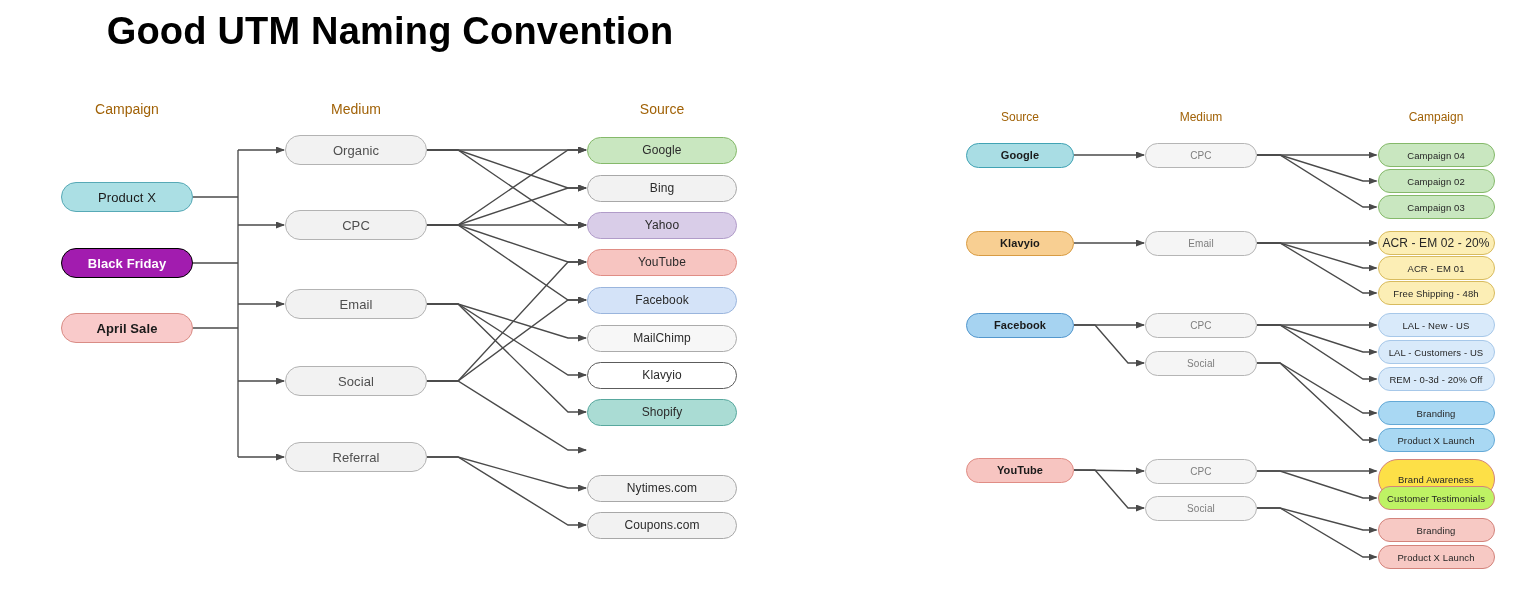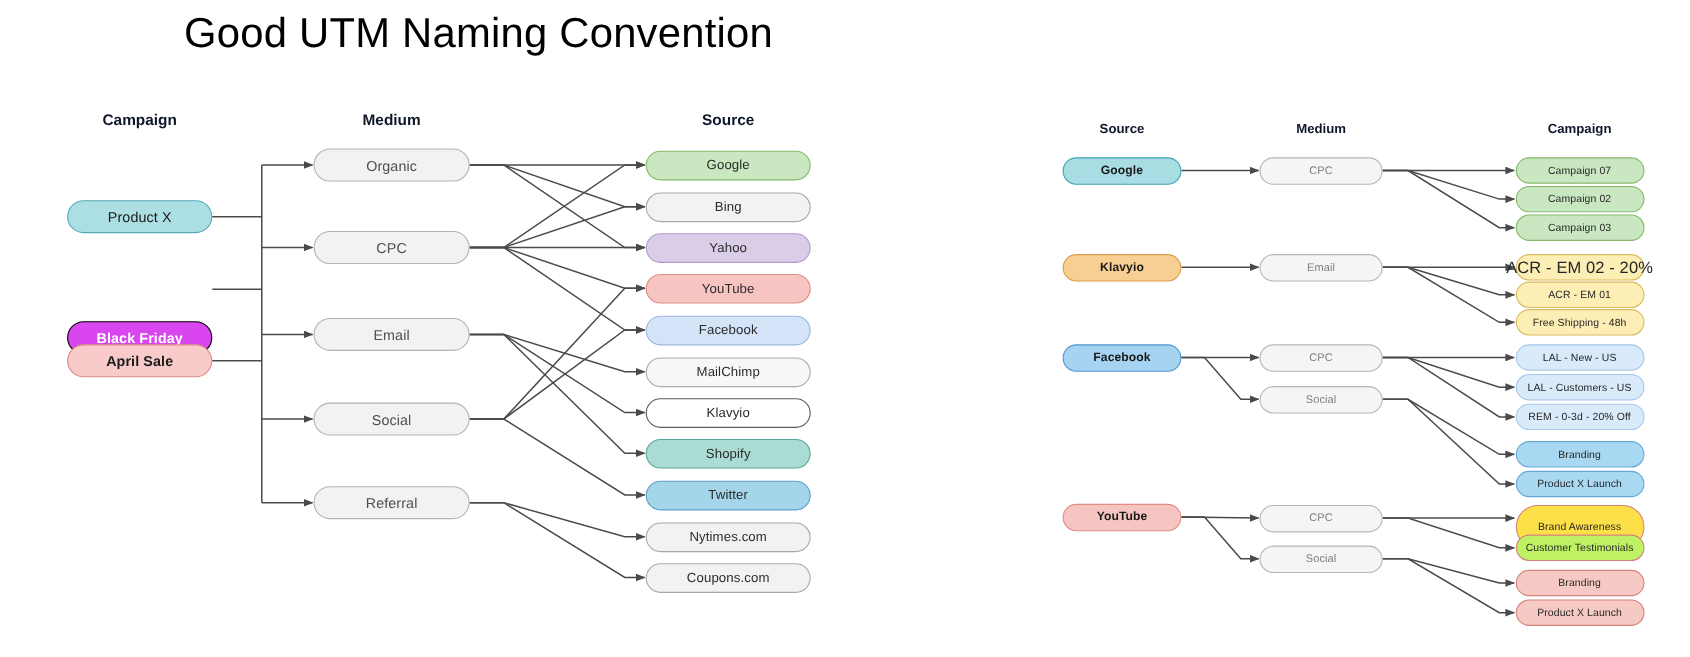--- a/index.html
+++ b/index.html
@@ -1,23 +1,23 @@
 <!DOCTYPE html>
 <html><head>
 <meta charset="utf-8">
 <style>
   html,body{margin:0;padding:0;background:#ffffff;}
   body{width:1536px;height:597px;font-family:"Liberation Sans","DejaVu Sans",sans-serif;}
   #canvas{position:relative;width:1536px;height:597px;overflow:hidden;background:#ffffff;}
   #edges{position:absolute;left:0;top:0;}
   .edge{fill:none;stroke:#4a4a4a;stroke-width:1.35;}
-  .title{position:absolute;transform:translateX(-50%);white-space:nowrap;color:#000;font-weight:400;letter-spacing:.2px;margin-left:45px;}
+  .title{position:absolute;transform:translateX(-50%);white-space:nowrap;color:#000;font-weight:700;letter-spacing:.2px;}
   .title-good{left:390px;top:10px;font-size:38px;}
   .title-bad{left:1204px;top:21px;font-size:39px;}
-  .hdr{position:absolute;transform:translateX(-50%);font-weight:bold;color:#0f172a;white-space:nowrap;}
+  .hdr{position:absolute;transform:translateX(-50%);font-weight:normal;color:#a16207;white-space:nowrap;}
   .pill{position:absolute;box-sizing:border-box;border:1px solid #999;border-radius:999px;
         display:flex;align-items:center;justify-content:center;white-space:nowrap;
         letter-spacing:.1px;}
 </style>
 </head>
 <body>
 
 <div id="canvas">
   <svg id="edges" width="1536" height="597">
     <defs>
@@ -68,57 +68,56 @@
       <polyline points="1257,363 1280,363 1363,413 1376.5,413" class="edge" marker-end="url(#arr)"></polyline>
       <polyline points="1257,363 1280,363 1363,440 1376.5,440" class="edge" marker-end="url(#arr)"></polyline>
       <polyline points="1257,471 1376.5,471" class="edge" marker-end="url(#arr)"></polyline>
       <polyline points="1257,471 1280,471 1363,498 1376.5,498" class="edge" marker-end="url(#arr)"></polyline>
       <polyline points="1257,508 1280,508 1363,530 1376.5,530" class="edge" marker-end="url(#arr)"></polyline>
       <polyline points="1257,508 1280,508 1363,557 1376.5,557" class="edge" marker-end="url(#arr)"></polyline>
     </svg>
   <div class="title title-good">Good UTM Naming Convention</div>
 <div class="hdr" style="left: 127px; top: 101px; font-size: 14px;">Campaign</div>
     <div class="pill" style="left: 61px; top: 182px; width: 132px; height: 30px; background: rgb(171, 223, 228); border-color: rgb(87, 169, 182); color: rgb(26, 26, 26); font-size: 13px; font-weight: normal;">Product X</div>
-    <div class="pill" style="left: 61px; top: 248px; width: 132px; height: 30px; background: #d946ef; border-color: rgb(0, 0, 0); color: rgb(255, 255, 255); font-size: 13px; font-weight: bold; margin-top: 44px;">Black Friday</div>
+    <div class="pill" style="left: 61px; top: 248px; width: 132px; height: 30px; background: #a21caf; border-color: rgb(0, 0, 0); color: rgb(255, 255, 255); font-size: 13px; font-weight: bold;">Black Friday</div>
     <div class="pill" style="left: 61px; top: 313px; width: 132px; height: 30px; background: rgb(249, 202, 202); border-color: rgb(217, 140, 133); color: rgb(26, 26, 26); font-size: 13px; font-weight: bold;">April Sale</div>
     <div class="hdr" style="left: 356px; top: 101px; font-size: 14px;">Medium</div>
     <div class="pill" style="left: 285px; top: 135px; width: 142px; height: 30px; background: rgb(242, 242, 242); border-color: rgb(179, 179, 179); color: rgb(79, 79, 79); font-size: 13px; font-weight: normal;">Organic</div>
     <div class="pill" style="left: 285px; top: 210px; width: 142px; height: 30px; background: rgb(242, 242, 242); border-color: rgb(179, 179, 179); color: rgb(79, 79, 79); font-size: 13px; font-weight: normal;">CPC</div>
     <div class="pill" style="left: 285px; top: 289px; width: 142px; height: 30px; background: rgb(242, 242, 242); border-color: rgb(179, 179, 179); color: rgb(79, 79, 79); font-size: 13px; font-weight: normal;">Email</div>
     <div class="pill" style="left: 285px; top: 366px; width: 142px; height: 30px; background: rgb(242, 242, 242); border-color: rgb(179, 179, 179); color: rgb(79, 79, 79); font-size: 13px; font-weight: normal;">Social</div>
     <div class="pill" style="left: 285px; top: 442px; width: 142px; height: 30px; background: rgb(242, 242, 242); border-color: rgb(179, 179, 179); color: rgb(79, 79, 79); font-size: 13px; font-weight: normal;">Referral</div>
     <div class="hdr" style="left: 662px; top: 101px; font-size: 14px;">Source</div>
     <div class="pill" style="left: 587px; top: 136.5px; width: 150px; height: 27px; background: rgb(201, 231, 192); border-color: rgb(133, 185, 106); color: rgb(43, 43, 43); font-size: 12px; font-weight: normal;">Google</div>
     <div class="pill" style="left: 587px; top: 174.5px; width: 150px; height: 27px; background: rgb(242, 242, 242); border-color: rgb(168, 168, 168); color: rgb(43, 43, 43); font-size: 12px; font-weight: normal;">Bing</div>
     <div class="pill" style="left: 587px; top: 211.5px; width: 150px; height: 27px; background: rgb(217, 205, 232); border-color: rgb(177, 156, 201); color: rgb(43, 43, 43); font-size: 12px; font-weight: normal;">Yahoo</div>
     <div class="pill" style="left: 587px; top: 248.5px; width: 150px; height: 27px; background: rgb(247, 197, 193); border-color: rgb(224, 141, 133); color: rgb(43, 43, 43); font-size: 12px; font-weight: normal;">YouTube</div>
     <div class="pill" style="left: 587px; top: 286.5px; width: 150px; height: 27px; background: rgb(212, 227, 248); border-color: rgb(154, 181, 221); color: rgb(43, 43, 43); font-size: 12px; font-weight: normal;">Facebook</div>
     <div class="pill" style="left: 587px; top: 324.5px; width: 150px; height: 27px; background: rgb(247, 247, 247); border-color: rgb(171, 171, 171); color: rgb(43, 43, 43); font-size: 12px; font-weight: normal;">MailChimp</div>
     <div class="pill" style="left: 587px; top: 361.5px; width: 150px; height: 27px; background: rgb(255, 255, 255); border-color: rgb(92, 92, 92); color: rgb(43, 43, 43); font-size: 12px; font-weight: normal;">Klavyio</div>
     <div class="pill" style="left: 587px; top: 398.5px; width: 150px; height: 27px; background: rgb(170, 220, 212); border-color: rgb(88, 168, 158); color: rgb(43, 43, 43); font-size: 12px; font-weight: normal;">Shopify</div>
-    <div class="pill" style="left: 587px; top: 436.5px; width: 150px; height: 27px; background: rgb(164, 213, 235); border-color: rgb(88, 160, 200); color: rgb(43, 43, 43); font-size: 12px; font-weight: normal;">Twitter</div>
     <div class="pill" style="left: 587px; top: 474.5px; width: 150px; height: 27px; background: rgb(242, 242, 242); border-color: rgb(168, 168, 168); color: rgb(43, 43, 43); font-size: 12px; font-weight: normal;">Nytimes.com</div>
     <div class="pill" style="left: 587px; top: 511.5px; width: 150px; height: 27px; background: rgb(242, 242, 242); border-color: rgb(168, 168, 168); color: rgb(43, 43, 43); font-size: 12px; font-weight: normal;">Coupons.com</div>
     <div class="hdr" style="left: 1020px; top: 110px; font-size: 12px;">Source</div>
     <div class="pill" style="left: 966px; top: 142.5px; width: 108px; height: 25px; background: rgb(169, 221, 228); border-color: rgb(65, 163, 180); color: rgb(26, 26, 26); font-size: 11px; font-weight: bold;">Google</div>
     <div class="pill" style="left: 966px; top: 230.5px; width: 108px; height: 25px; background: rgb(248, 207, 146); border-color: rgb(216, 156, 68); color: rgb(26, 26, 26); font-size: 11px; font-weight: bold;">Klavyio</div>
     <div class="pill" style="left: 966px; top: 312.5px; width: 108px; height: 25px; background: rgb(166, 211, 241); border-color: rgb(83, 151, 205); color: rgb(26, 26, 26); font-size: 11px; font-weight: bold;">Facebook</div>
     <div class="pill" style="left: 966px; top: 457.5px; width: 108px; height: 25px; background: rgb(247, 197, 193); border-color: rgb(224, 141, 133); color: rgb(26, 26, 26); font-size: 11px; font-weight: bold;">YouTube</div>
     <div class="hdr" style="left: 1201px; top: 110px; font-size: 12px;">Medium</div>
     <div class="pill" style="left: 1145px; top: 142.5px; width: 112px; height: 25px; background: rgb(245, 245, 245); border-color: rgb(181, 181, 181); color: rgb(125, 125, 125); font-size: 10px; font-weight: normal;">CPC</div>
     <div class="pill" style="left: 1145px; top: 230.5px; width: 112px; height: 25px; background: rgb(245, 245, 245); border-color: rgb(181, 181, 181); color: rgb(125, 125, 125); font-size: 10px; font-weight: normal;">Email</div>
     <div class="pill" style="left: 1145px; top: 312.5px; width: 112px; height: 25px; background: rgb(245, 245, 245); border-color: rgb(181, 181, 181); color: rgb(125, 125, 125); font-size: 10px; font-weight: normal;">CPC</div>
     <div class="pill" style="left: 1145px; top: 350.5px; width: 112px; height: 25px; background: rgb(245, 245, 245); border-color: rgb(181, 181, 181); color: rgb(125, 125, 125); font-size: 10px; font-weight: normal;">Social</div>
     <div class="pill" style="left: 1145px; top: 458.5px; width: 112px; height: 25px; background: rgb(245, 245, 245); border-color: rgb(181, 181, 181); color: rgb(125, 125, 125); font-size: 10px; font-weight: normal;">CPC</div>
     <div class="pill" style="left: 1145px; top: 495.5px; width: 112px; height: 25px; background: rgb(245, 245, 245); border-color: rgb(181, 181, 181); color: rgb(125, 125, 125); font-size: 10px; font-weight: normal;">Social</div>
     <div class="hdr" style="left: 1436px; top: 110px; font-size: 12px;">Campaign</div>
-    <div class="pill" style="left: 1377.5px; top: 143px; width: 117px; height: 24px; background: rgb(201, 231, 192); border-color: rgb(133, 185, 106); color: rgb(38, 38, 38); font-size: 9.5px; font-weight: normal;">Campaign 07</div>
+    <div class="pill" style="left: 1377.5px; top: 143px; width: 117px; height: 24px; background: rgb(201, 231, 192); border-color: rgb(133, 185, 106); color: rgb(38, 38, 38); font-size: 9.5px; font-weight: normal;">Campaign 04</div>
     <div class="pill" style="left: 1377.5px; top: 169px; width: 117px; height: 24px; background: rgb(201, 231, 192); border-color: rgb(133, 185, 106); color: rgb(38, 38, 38); font-size: 9.5px; font-weight: normal;">Campaign 02</div>
     <div class="pill" style="left: 1377.5px; top: 195px; width: 117px; height: 24px; background: rgb(201, 231, 192); border-color: rgb(133, 185, 106); color: rgb(38, 38, 38); font-size: 9.5px; font-weight: normal;">Campaign 03</div>
-    <div class="pill" style="left: 1377.5px; top: 231px; width: 117px; height: 24px; background: rgb(252, 238, 181); border-color: rgb(216, 187, 94); color: rgb(38, 38, 38); font-size: 15px; font-weight: normal;">ACR - EM 02 - 20%</div>
+    <div class="pill" style="left: 1377.5px; top: 231px; width: 117px; height: 24px; background: rgb(252, 238, 181); border-color: rgb(216, 187, 94); color: rgb(38, 38, 38); font-size: 12px; font-weight: normal;">ACR - EM 02 - 20%</div>
     <div class="pill" style="left: 1377.5px; top: 256px; width: 117px; height: 24px; background: rgb(252, 238, 181); border-color: rgb(216, 187, 94); color: rgb(38, 38, 38); font-size: 9.5px; font-weight: normal;">ACR - EM 01</div>
     <div class="pill" style="left: 1377.5px; top: 281px; width: 117px; height: 24px; background: rgb(252, 238, 181); border-color: rgb(216, 187, 94); color: rgb(38, 38, 38); font-size: 9.5px; font-weight: normal;">Free Shipping - 48h</div>
     <div class="pill" style="left: 1377.5px; top: 313px; width: 117px; height: 24px; background: rgb(217, 234, 250); border-color: rgb(167, 200, 233); color: rgb(38, 38, 38); font-size: 9.5px; font-weight: normal;">LAL - New - US</div>
     <div class="pill" style="left: 1377.5px; top: 340px; width: 117px; height: 24px; background: rgb(217, 234, 250); border-color: rgb(167, 200, 233); color: rgb(38, 38, 38); font-size: 9.5px; font-weight: normal;">LAL - Customers - US</div>
     <div class="pill" style="left: 1377.5px; top: 367px; width: 117px; height: 24px; background: rgb(217, 234, 250); border-color: rgb(167, 200, 233); color: rgb(38, 38, 38); font-size: 9.5px; font-weight: normal;">REM - 0-3d - 20% Off</div>
     <div class="pill" style="left: 1377.5px; top: 401px; width: 117px; height: 24px; background: rgb(169, 216, 243); border-color: rgb(100, 169, 214); color: rgb(38, 38, 38); font-size: 9.5px; font-weight: normal;">Branding</div>
     <div class="pill" style="left: 1377.5px; top: 428px; width: 117px; height: 24px; background: rgb(169, 216, 243); border-color: rgb(100, 169, 214); color: rgb(38, 38, 38); font-size: 9.5px; font-weight: normal;">Product X Launch</div>
     <div class="pill" style="left: 1377.5px; top: 459px; width: 117px; height: 40px; background: #fde047; border-color: rgb(211, 131, 123); color: rgb(38, 38, 38); font-size: 9.5px; font-weight: normal;">Brand Awareness</div>
     <div class="pill" style="left: 1377.5px; top: 486px; width: 117px; height: 24px; background: #bef264; border-color: rgb(211, 131, 123); color: rgb(38, 38, 38); font-size: 9.5px; font-weight: normal;">Customer Testimonials</div>
     <div class="pill" style="left: 1377.5px; top: 518px; width: 117px; height: 24px; background: rgb(247, 201, 196); border-color: rgb(211, 131, 123); color: rgb(38, 38, 38); font-size: 9.5px; font-weight: normal;">Branding</div>

